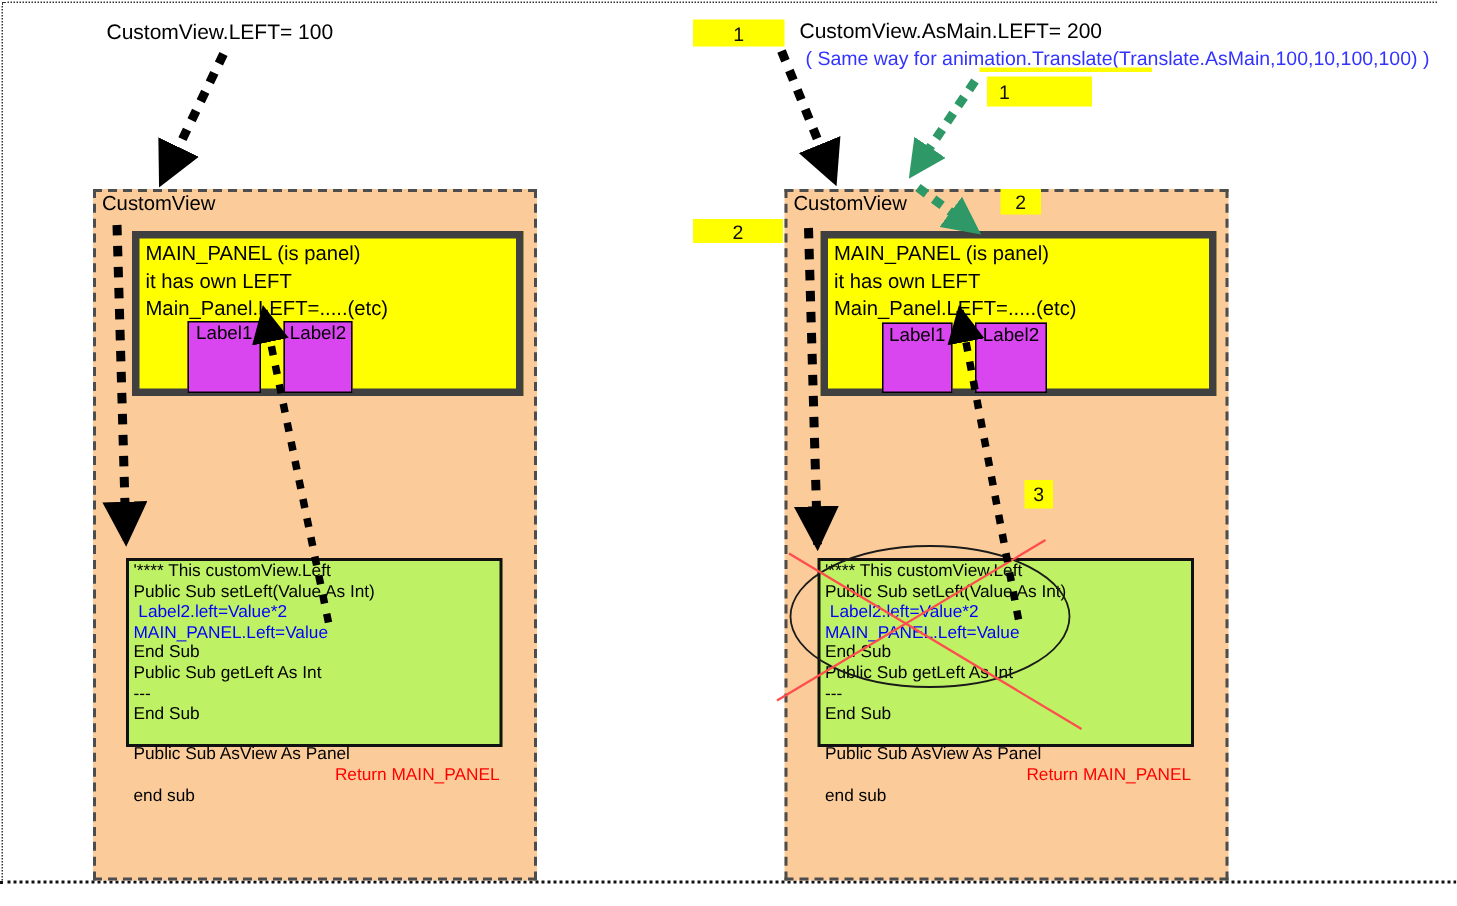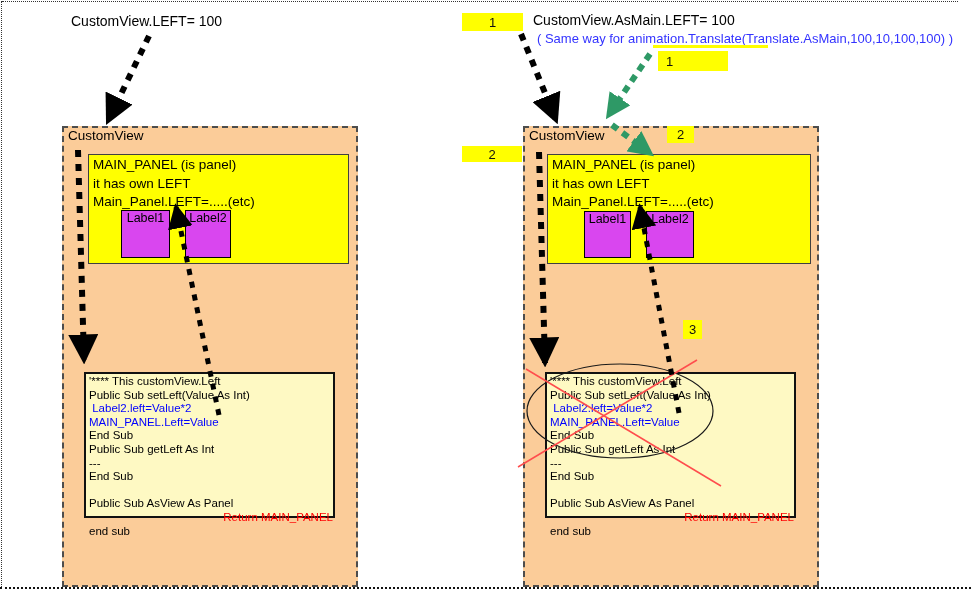--- a/index.html
+++ b/index.html
@@ -16,29 +16,29 @@
   .caption{position:absolute;font-size:14px;white-space:nowrap;}
   .note{position:absolute;font-size:13px;color:#3333FF;white-space:nowrap;}
   .underline-mark{position:absolute;background:#FFFF00;}
 
   .view-box{
     position:absolute;width:296px;height:461px;
     background:#FBCC99;border:2px dashed #4d4d4d;box-sizing:border-box;padding-left:36px;
   }
   .view-title{position:absolute;left:4px;top:0px;font-size:13.5px;}
   .main-panel{
-    position:absolute;background:#FFFF00;border:1px solid #404040;box-sizing:border-box;
+    position:absolute;background:#FFFF00;border:5px solid #404040;box-sizing:border-box;
   }
   .panel-text{position:absolute;left:4px;top:1px;font-size:13.5px;line-height:18.5px;white-space:nowrap;}
   .lbl{
     position:absolute;background:#d946ef;border:1.5px solid #000;box-sizing:border-box;
     font-size:12.5px;text-align:center;overflow:hidden;
   }
   .code-box{
-    position:absolute;width:251px;height:146px;background:#fef9c3;border:2px solid #111;
+    position:absolute;width:251px;height:126px;background:#bef264;border:2px solid #111;
     box-sizing:border-box;padding:1px 0 0 3px;font-size:11.5px;line-height:13.6px;
   }
   .cl{white-space:pre;}
   .cl[data-color="blue"]{color:#0000FF;}
   .cl[data-color="red"]{color:#FF0000;text-align:right;}
   .cl[data-color="black"]{color:#000;}
 
   .badge{
     position:absolute;background:#FFFF00;display:flex;align-items:center;justify-content:center;
     font-size:13px;color:#111;
@@ -90,21 +90,21 @@
       <div class="cl" data-color="black">---</div>
       <div class="cl" data-color="black">End Sub</div>
       <div class="cl" data-color="black"> </div>
       <div class="cl" data-color="black">Public Sub AsView As Panel</div>
       <div class="cl" data-color="red">   Return MAIN_PANEL</div>
       <div class="cl" data-color="black">end sub</div>
     </div>
   </div>
 
   <div class="badge" style="left:462px;top:13px;width:61px;height:18px">1</div>
-  <div class="caption" style="left:533px;top:12px">CustomView.AsMain.LEFT= 100</div>
+  <div class="caption" style="left:533px;top:12px">CustomView.AsMain.LEFT= 200</div>
   <div class="note" style="left:537px;top:31px">( Same way for animation.Translate(Translate.AsMain,100,10,100,100) )</div>
   <div class="underline-mark" style="left:653px;top:45px;width:115px;height:3px"></div>
   <div class="badge badge-left" style="left:658px;top:51px;width:70px;height:20px">1</div>
   <div class="badge" style="left:462px;top:146px;width:60px;height:16px">2</div>
 
   <div class="view-box" style="left:523px;top:126px">
     <div class="view-title">CustomView</div>
 
     <div class="main-panel" style="left:22px;top:26px;width:264px;height:110px">
       <div class="panel-text">

